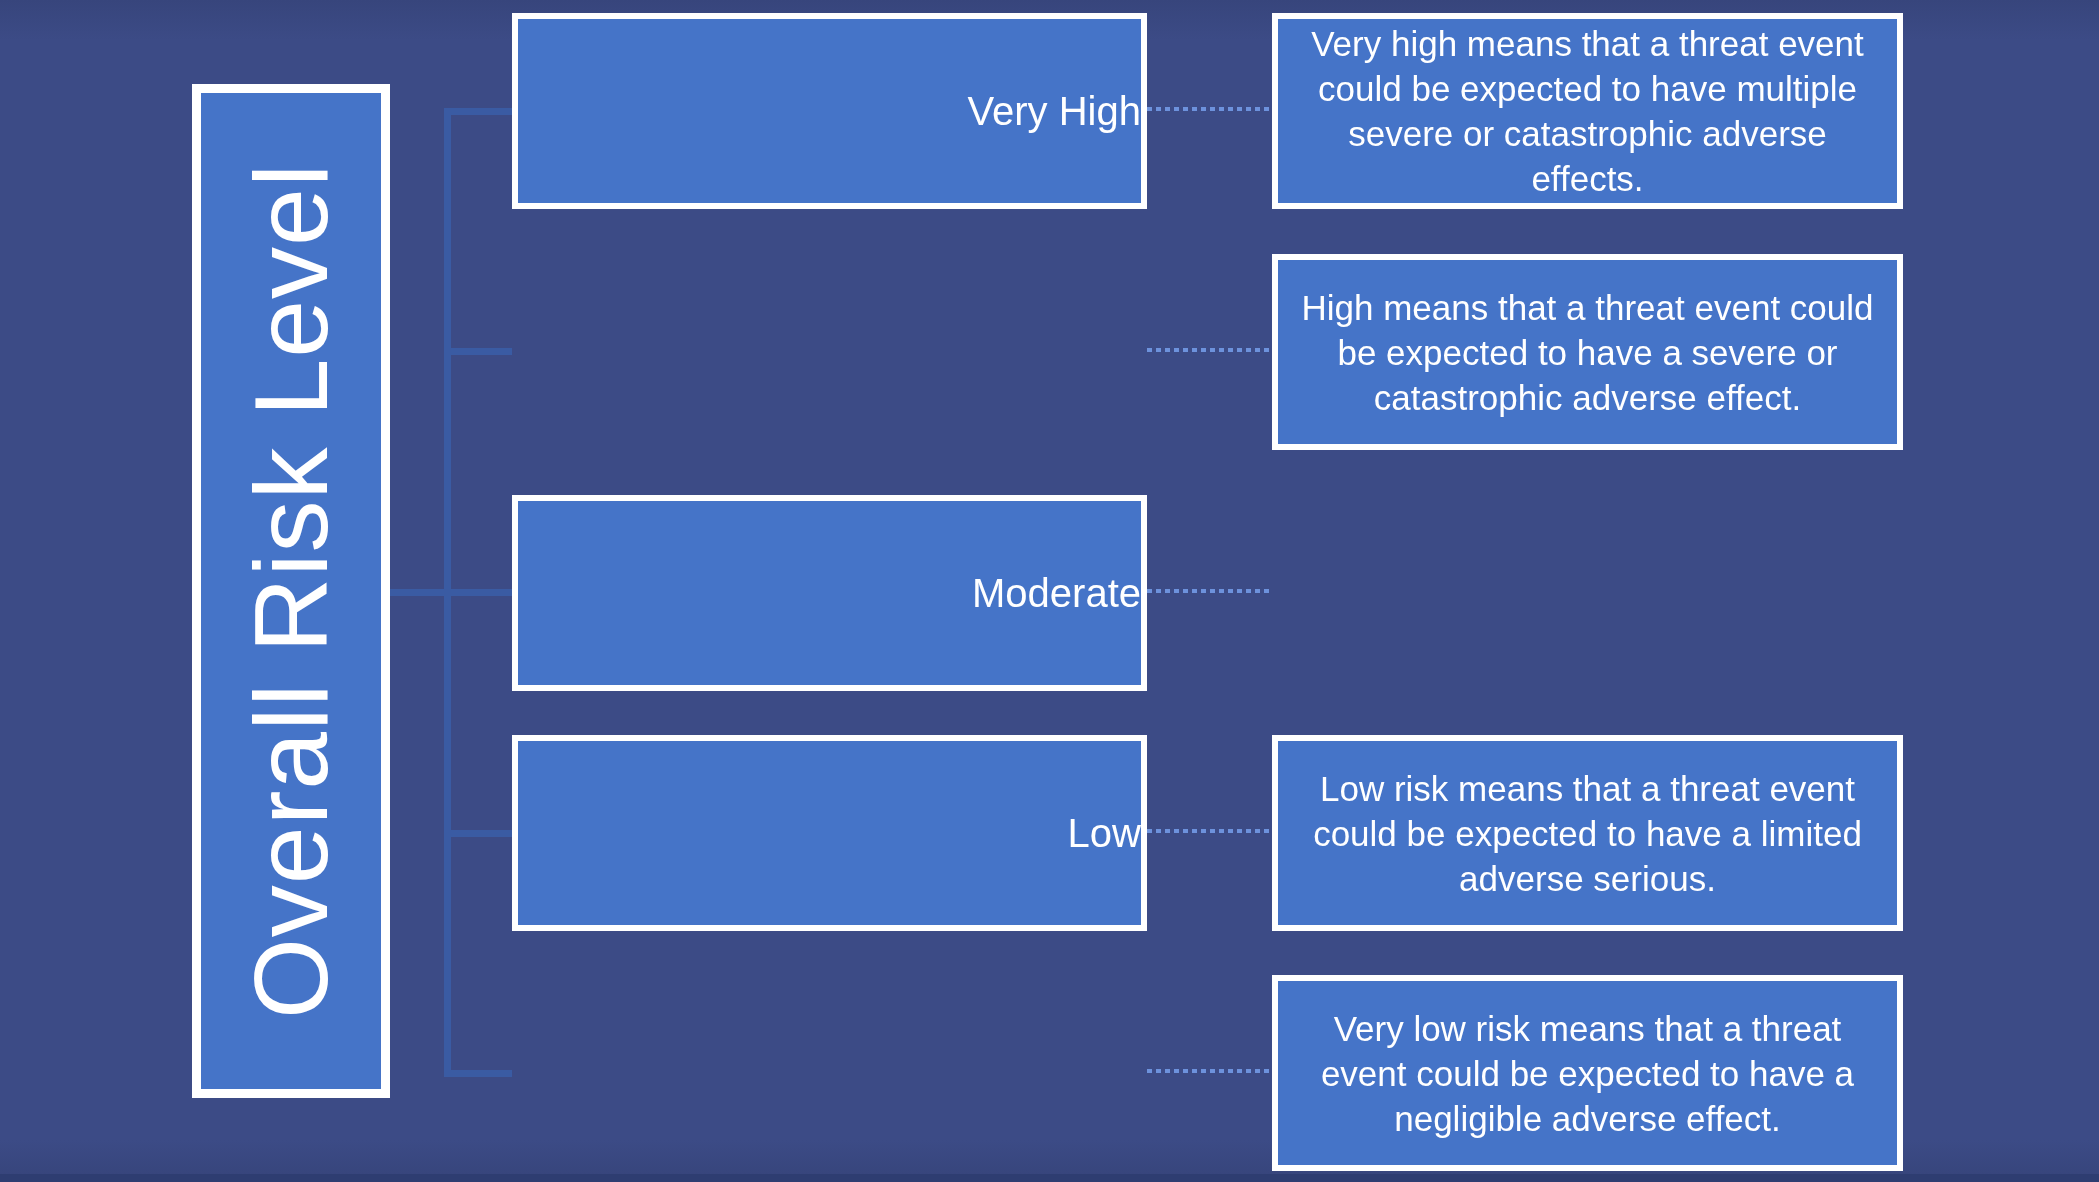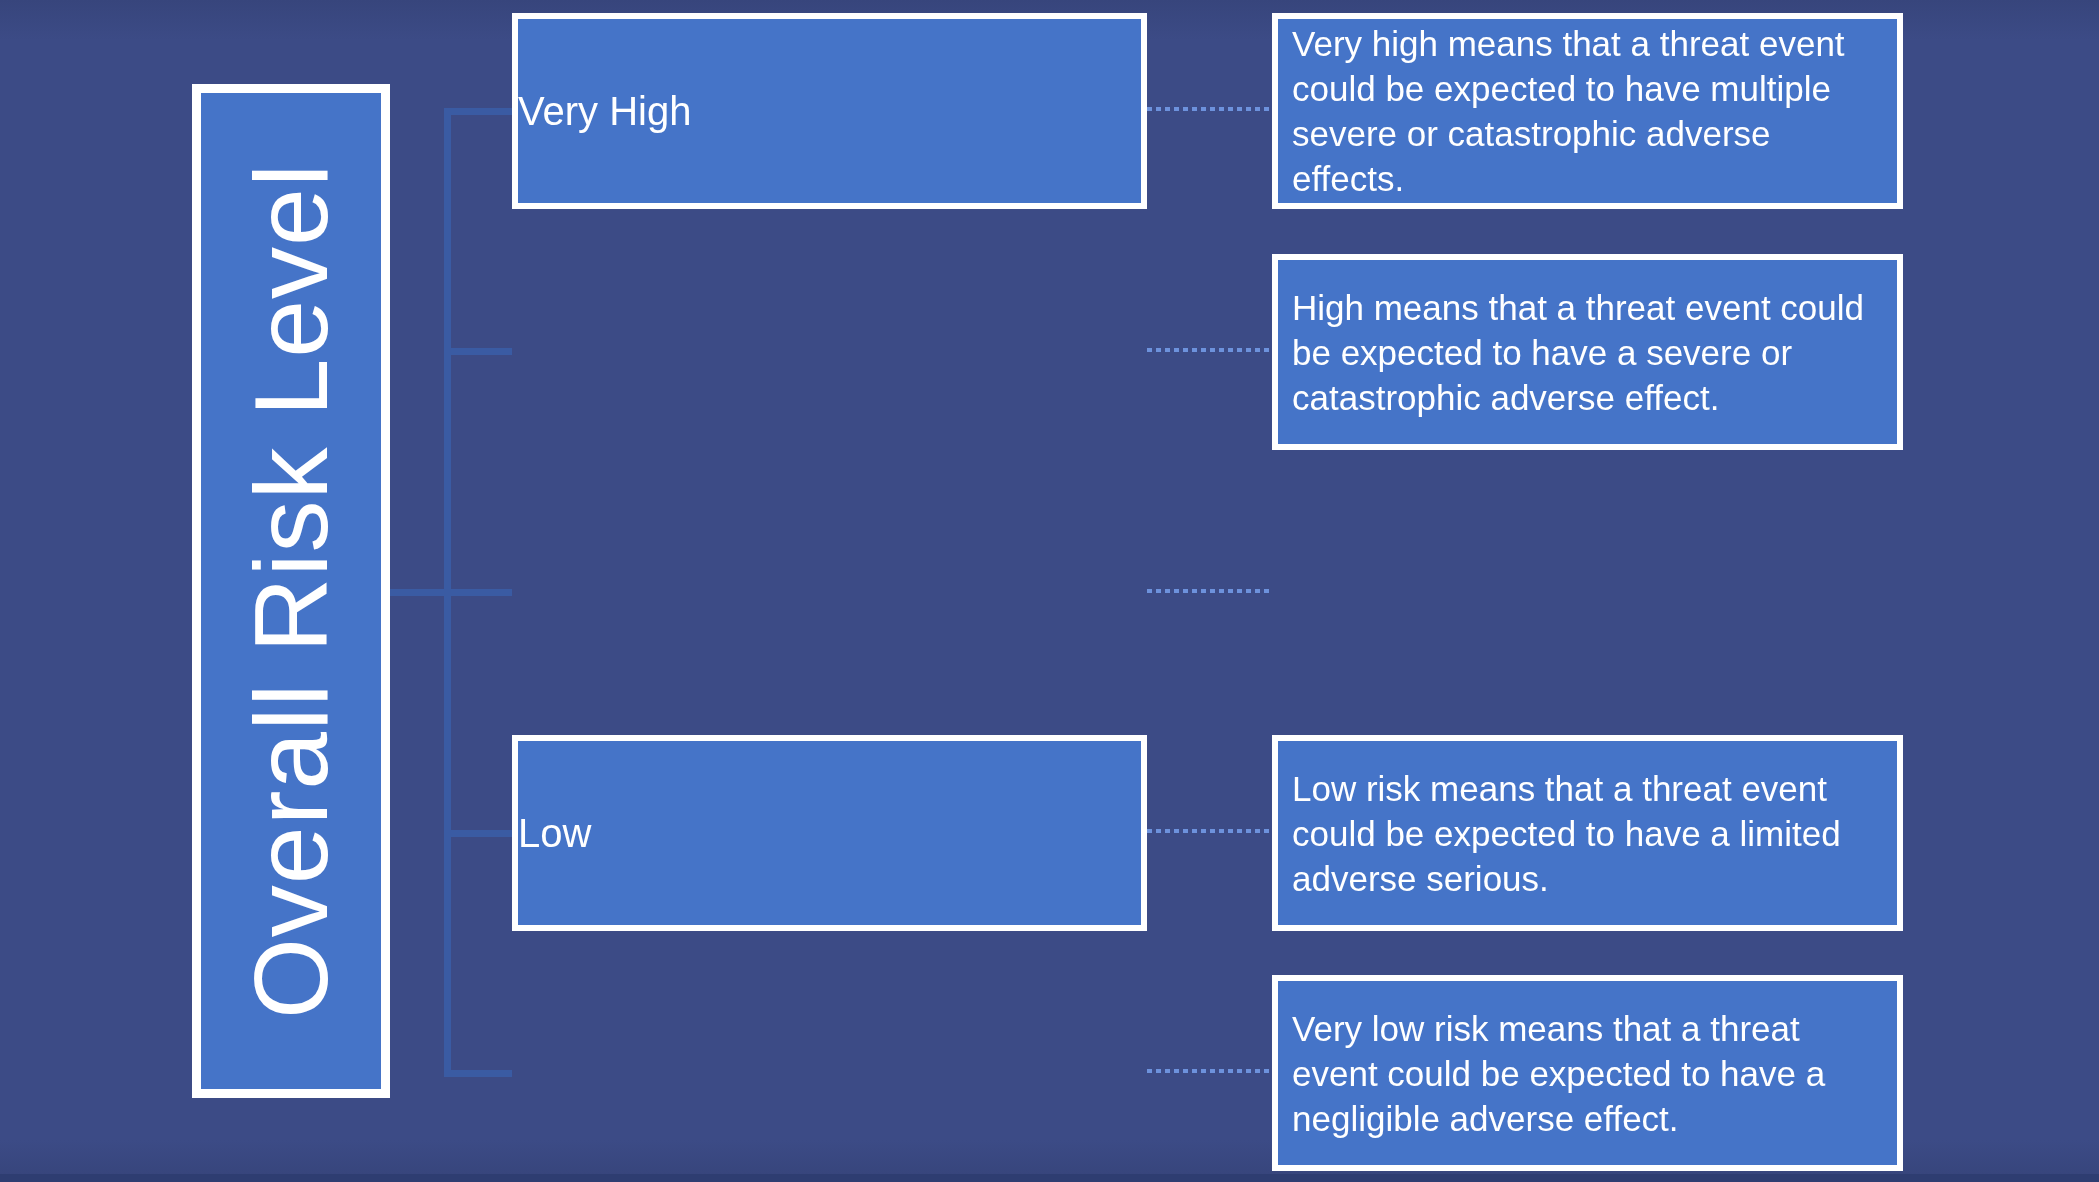--- a/index.html
+++ b/index.html
@@ -48,34 +48,35 @@
   .row-1{top:254px;}
   .row-2{top:495px;}
   .row-3{top:735px;}
   .row-4{top:975px;}
 
   .level-box{
     position:absolute;left:512px;top:0;width:635px;height:196px;
     background:var(--box-fill);
     border:6px solid var(--box-border);
     box-sizing:border-box;
-    display:flex;align-items:center;justify-content:flex-start;
+    display:flex;align-items:center;justify-content:flex-end;
   }
   .level-box .label{font-size:40px;}
 
   .desc-box{
     position:absolute;left:1272px;top:0;width:631px;height:196px;
     background:var(--box-fill);
     border:6px solid var(--box-border);
     box-sizing:border-box;
     display:flex;align-items:center;justify-content:center;
   }
   .desc-box .desc{
     font-size:35px;
     line-height:45px;
+    text-align:center;
     padding:0 14px;
   }
 
   
   .dash-connector{
     position:absolute;left:1147px;top:94px;width:125px;height:4px;
     background:repeating-linear-gradient(90deg,var(--line-dash) 0 5px,transparent 5px 9px);
   }
   .trunk{
     position:absolute;left:444px;top:108px;width:7px;height:969px;
@@ -123,20 +124,23 @@
   </div>
 
   <div class="row row-1">
     <div class="dash-connector"></div>
     <div class="desc-box">
       <span class="desc">High means that a threat event could be expected to have a severe or catastrophic adverse effect.</span>
     </div>
   </div>
 
   <div class="row row-2">
+    <div class="level-box">
+      <span class="label">Moderate</span>
+    </div>
     <div class="dash-connector"></div>
   </div>
 
   <div class="row row-3">
     <div class="level-box">
       <span class="label">Low</span>
     </div>
     <div class="dash-connector"></div>
     <div class="desc-box">
       <span class="desc">Low risk means that a threat event could be expected to have a limited adverse serious.</span>

